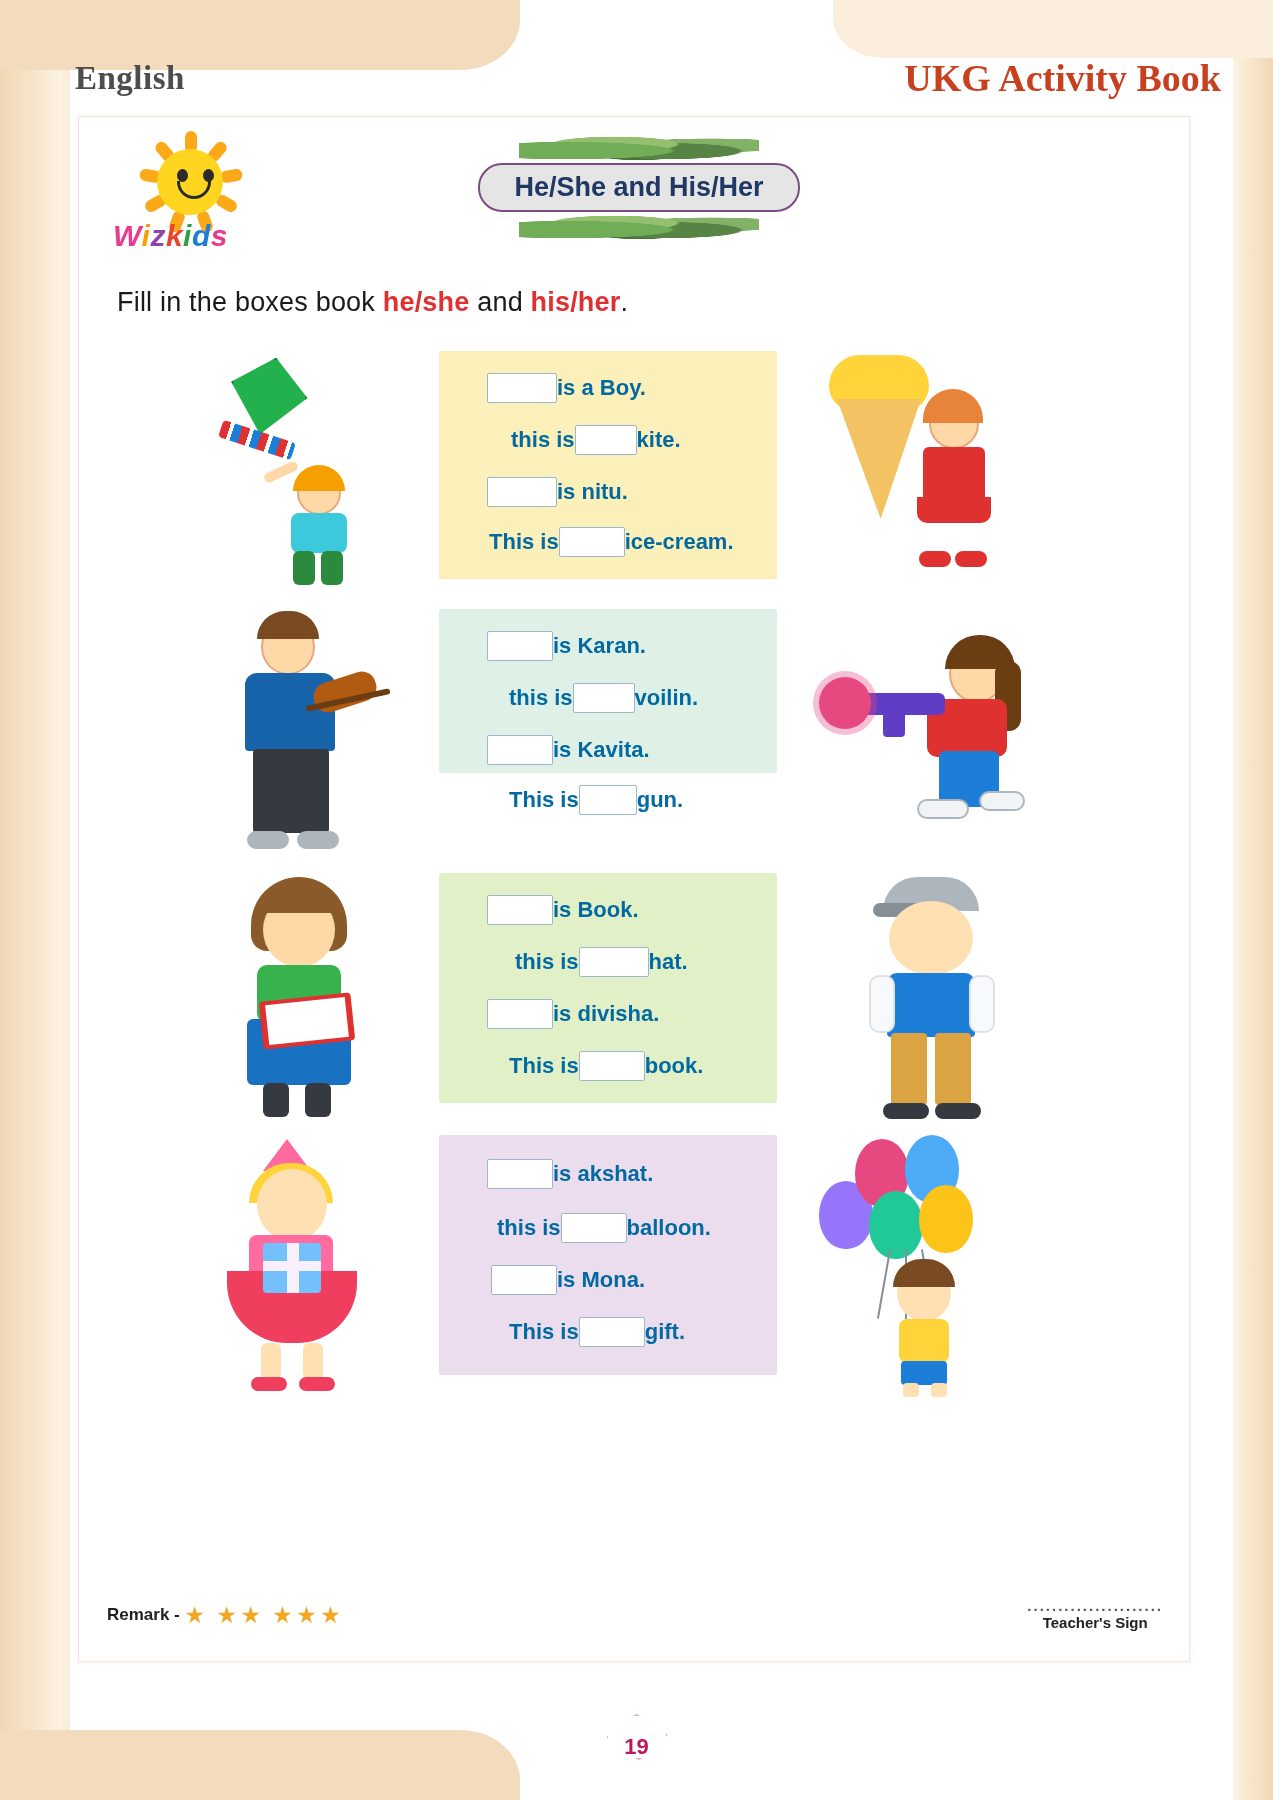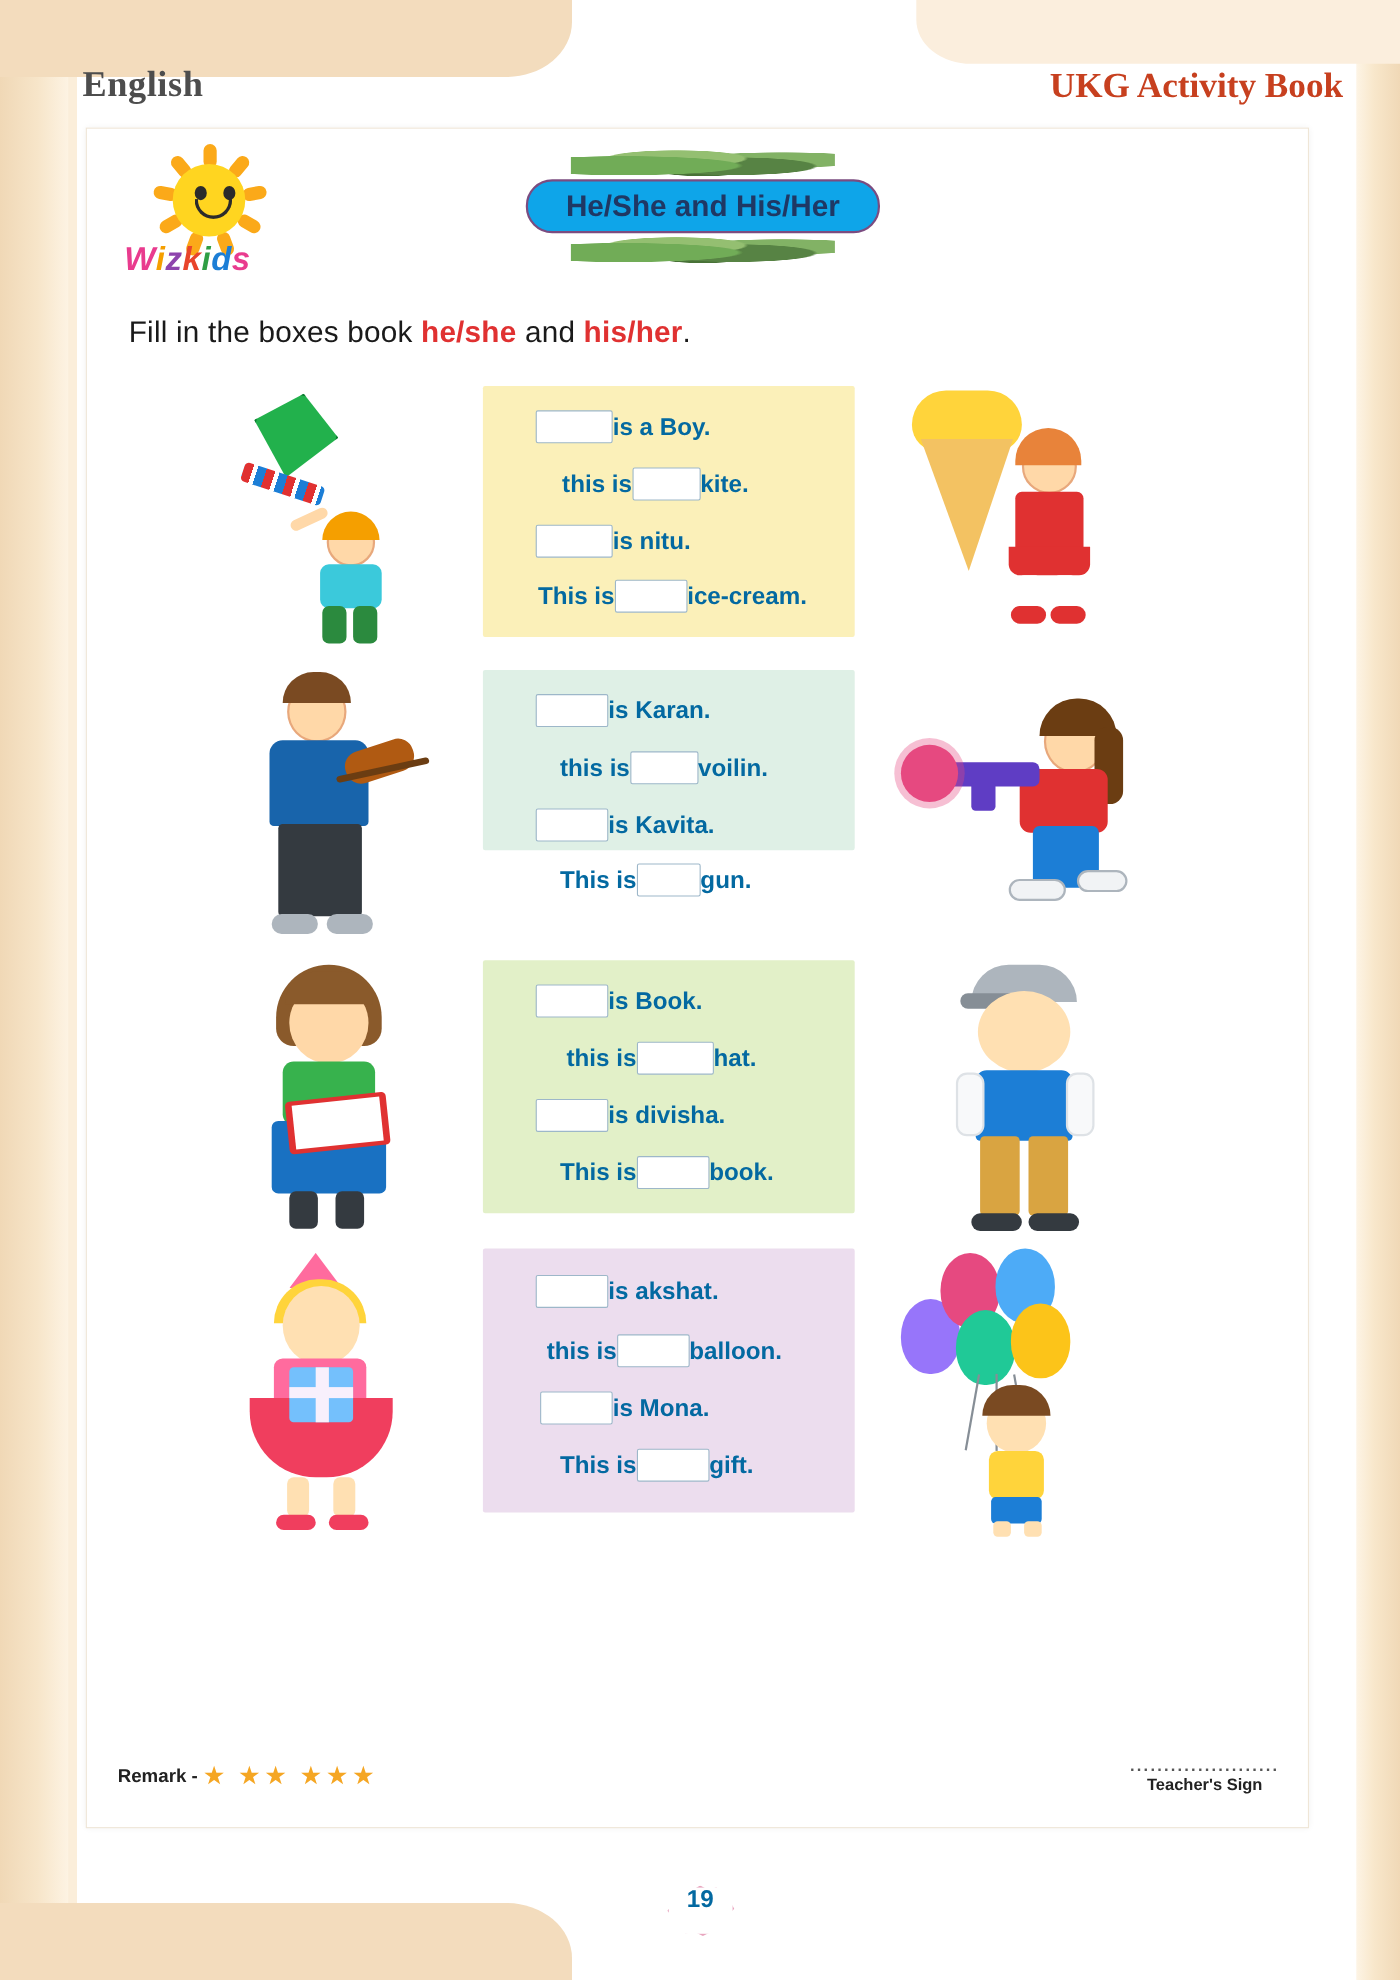--- a/index.html
+++ b/index.html
@@ -45,21 +45,21 @@
   .header-title {
     position: absolute; left: 75px; top: 78px;
     font-family: "Liberation Serif", serif;
     font-size: 33px; font-weight: bold; color: #4d4d4d;
     letter-spacing: .5px;
     transform: translateY(-50%);
   }
   .header-right {
     position: absolute; right: 52px; top: 78px;
     font-family: "Liberation Serif", serif;
-    font-size: 32px; font-weight: bold; color: #c7401f;
+    font-size: 38px; font-weight: bold; color: #c7401f;
     transform: translateY(-50%);
   }
 
   
   .sheet {
     position: absolute; left: 78px; top: 116px;
     width: 1112px; height: 1546px;
     background: #ffffff;
     border: 1px solid #efe6d7;
     box-shadow: 0 0 6px rgba(0,0,0,.06);
@@ -107,21 +107,21 @@
       radial-gradient(ellipse at 62% 62%, #4f7d3a 0 34%, transparent 36%),
       radial-gradient(ellipse at 80% 40%, #7cae5d 0 30%, transparent 32%),
       radial-gradient(ellipse at 50% 70%, #3f6b2d 0 26%, transparent 28%);
     opacity: .95;
   }
   .title-pill {
     display: inline-block; margin-top: 2px;
     padding: 7px 34px;
     border: 2px solid #7b4c80; border-radius: 24px;
     font-size: 27px; font-weight: bold; color: #1f3864;
-    background: #0ea5e9;
+    background: #e5e5e5;
   }
 
   
   .instruction {
     position: absolute; left: 38px; top: 170px;
     font-size: 27px; color: #1a1a1a; letter-spacing: .2px;
   }
   .hl-red { color: #e03131; font-weight: 600; }
 
   
@@ -148,22 +148,22 @@
   .star.g2 { margin-left: 8px; }
   .star.g3 { margin-left: 8px; }
   .teacher {
     position: absolute; right: 26px; bottom: 30px; text-align: center;
     font-size: 15px; font-weight: bold; color: #222;
   }
   .dots { letter-spacing: 2px; color: #555; font-size: 15px; }
 
   .pagenum {
     position: absolute; left: 50%; bottom: 40px; transform: translateX(-50%);
-    width: 62px; height: 46px; display: flex; align-items: flex-start; justify-content: center;
-    font-size: 22px; font-weight: bold; color: #0369a1;
+    width: 62px; height: 46px; display: flex; align-items: flex-end; justify-content: center;
+    font-size: 22px; font-weight: bold; color: #be185d;
   }
   .pagenum::before {
     content: ""; position: absolute; inset: 0;
     background: #fff; border: 2px solid #e8a6bf;
     clip-path: polygon(50% 0%,61% 8%,74% 4%,80% 16%,94% 18%,94% 32%,100% 46%,92% 58%,96% 72%,84% 79%,80% 93%,66% 92%,54% 100%,42% 92%,28% 95%,22% 82%,8% 78%,10% 64%,2% 50%,10% 37%,6% 22%,20% 18%,26% 5%,40% 8%);
   }
   .pagenum span { position: relative; }
 
   
   .kite {

